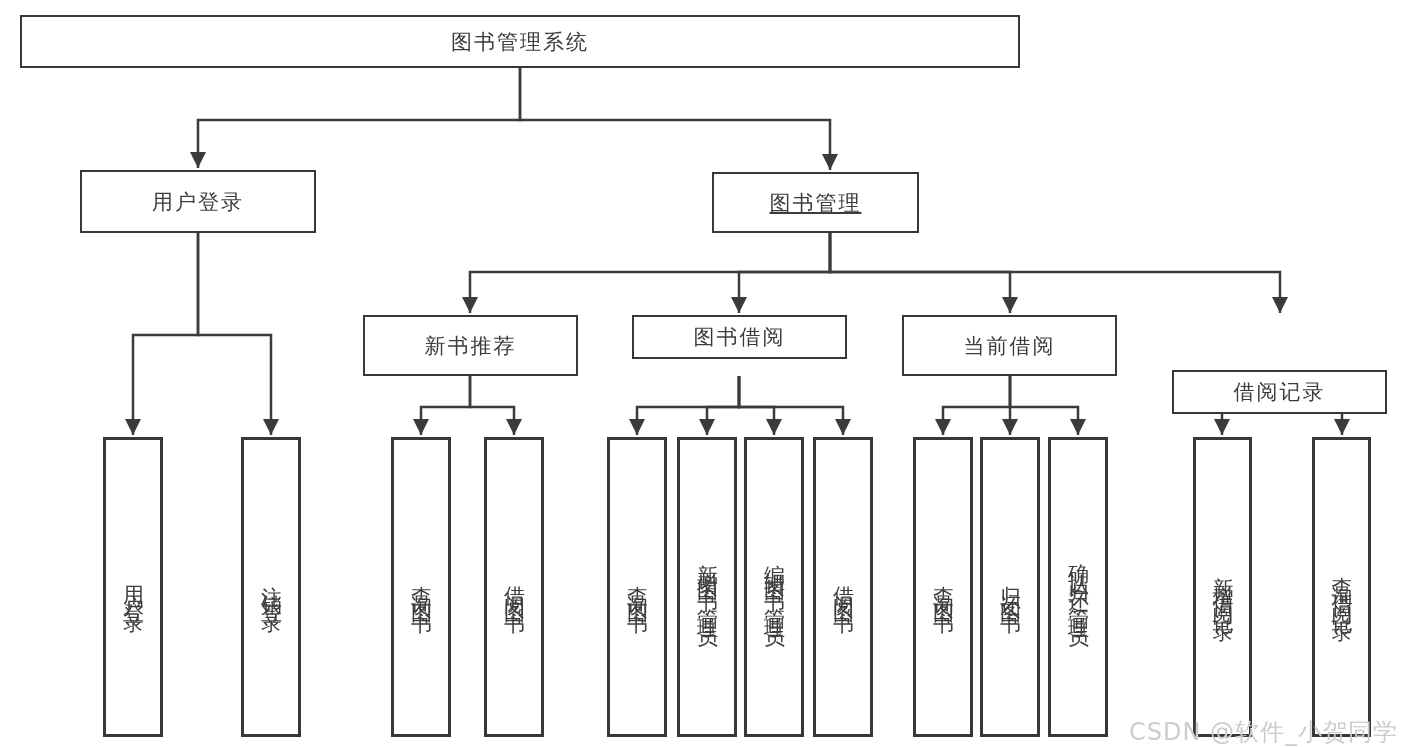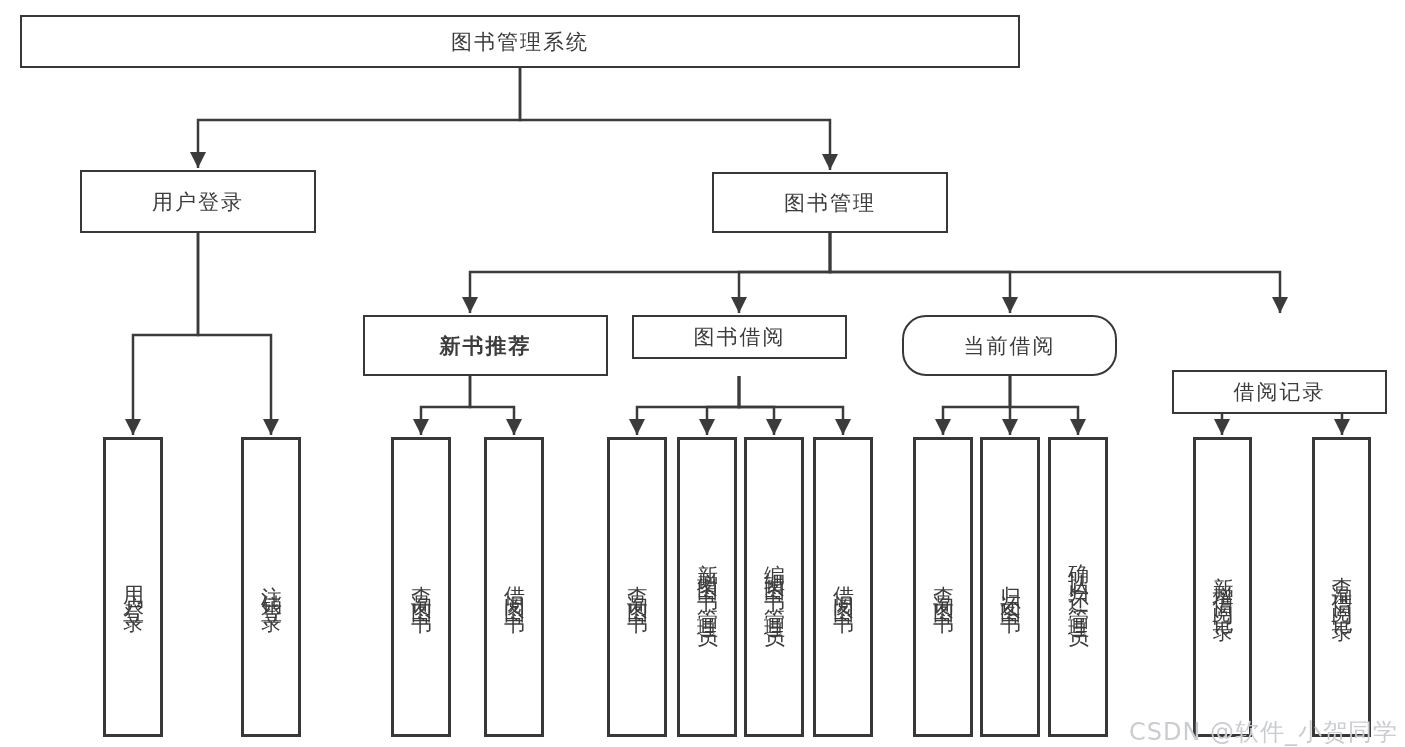--- a/index.html
+++ b/index.html
@@ -46,24 +46,24 @@
     writing-mode: vertical-rl;
     text-orientation: mixed;
     font-size: 21px;
     letter-spacing: 9px;
     line-height: 1;
     white-space: nowrap;
   }
   
   .root          { left: 20px;   top: 15px;  width: 1000px; height: 53px; }
   .n-user-login  { left: 80px;   top: 170px; width: 236px;  height: 63px; }
-  .n-book-mgmt   { left: 712px;  top: 172px; width: 236px;  height: 61px; }
-  .n-new-book    { left: 363px;  top: 315px; width: 245px;  height: 61px; font-weight: bold; }
+  .n-book-mgmt   { left: 712px;  top: 172px; width: 207px;  height: 61px; text-decoration: underline; }
+  .n-new-book    { left: 363px;  top: 315px; width: 215px;  height: 61px; }
   .n-borrow      { left: 632px;  top: 315px; width: 215px;  height: 44px; }
-  .n-current     { left: 902px;  top: 315px; width: 215px;  height: 61px; border-radius: 24px; }
+  .n-current     { left: 902px;  top: 315px; width: 215px;  height: 61px; }
   .n-records     { left: 1172px; top: 330px; width: 215px;  height: 44px; margin-top: 40px; }
   .l1  { left: 103px;  width: 60px; }
   .l2  { left: 241px;  width: 60px; }
   .l3  { left: 391px;  width: 60px; }
   .l4  { left: 484px;  width: 60px; }
   .l5  { left: 607px;  width: 60px; }
   .l6  { left: 677px;  width: 60px; }
   .l7  { left: 744px;  width: 60px; }
   .l8  { left: 813px;  width: 60px; }
   .l9  { left: 913px;  width: 60px; }

